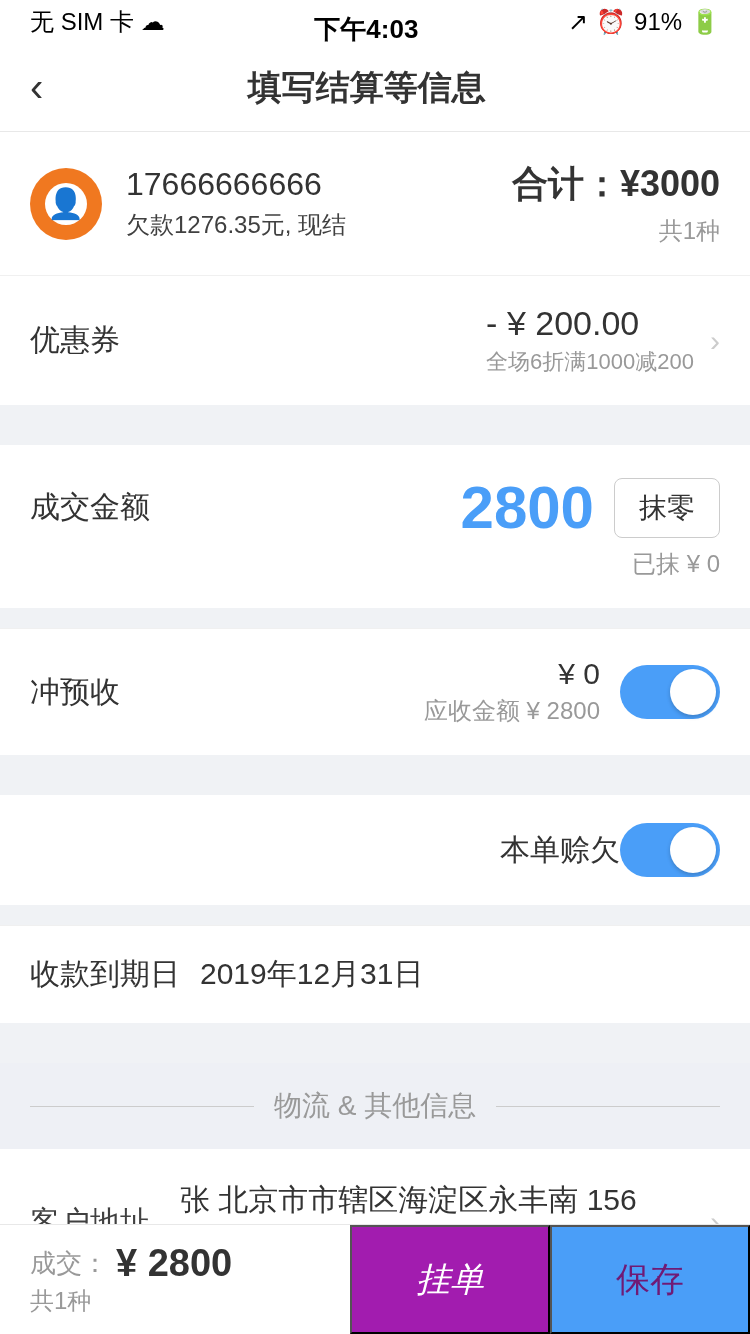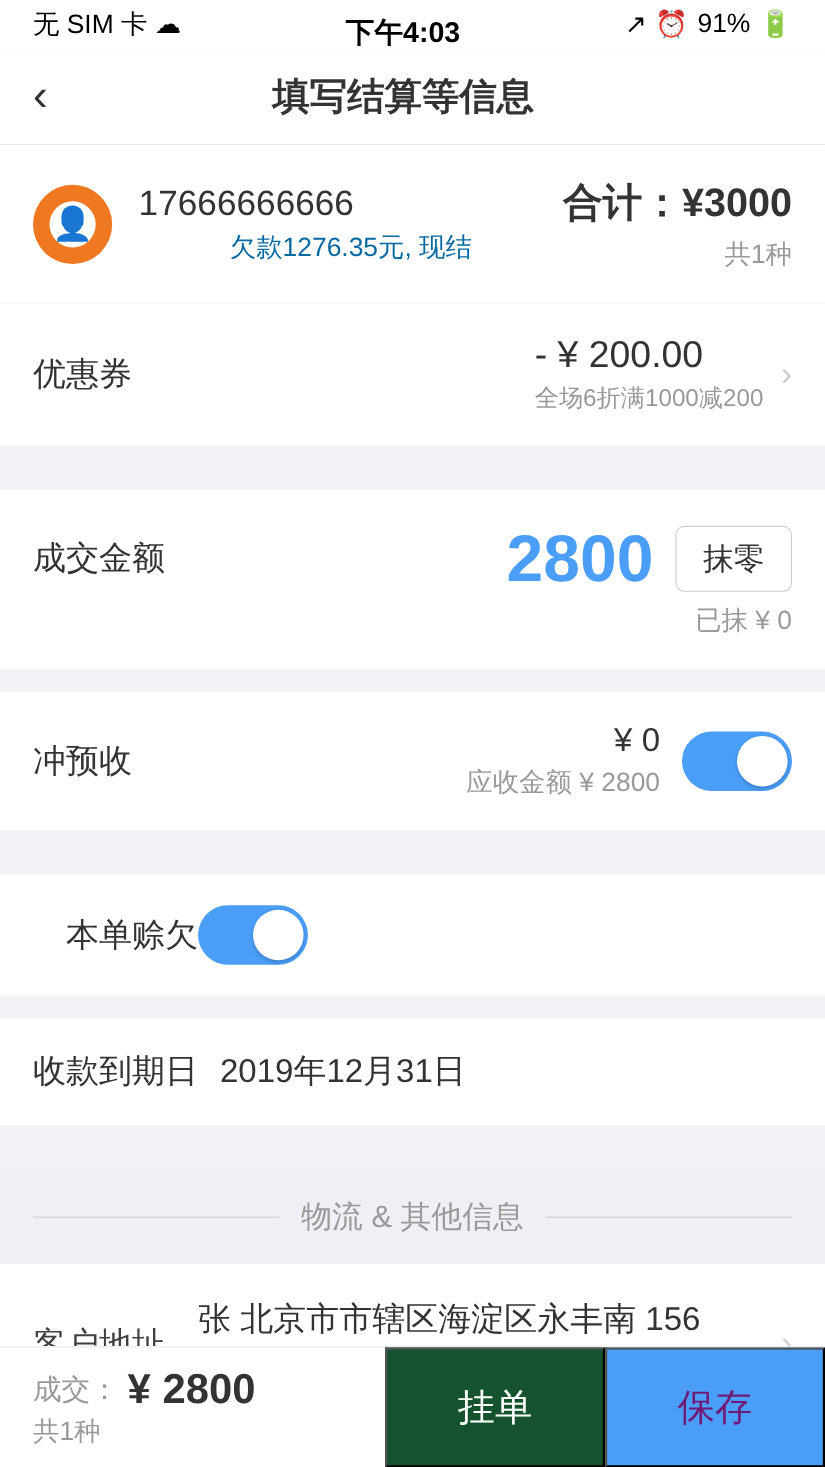--- a/index.html
+++ b/index.html
@@ -88,21 +88,21 @@
       display: flex;
       align-items: center;
       justify-content: center;
     }
     .avatar-icon::after {
       content: '👤';
       font-size: 30px;
     }
     .customer-info { flex: 1; }
     .customer-phone { font-size: 32px; font-weight: 500; color: #333; }
-    .customer-debt { font-size: 24px; color: #0369a1; margin-top: 6px; text-align: center; }
+    .customer-debt { font-size: 24px; color: #404040; margin-top: 6px; }
     .customer-total { text-align: right; }
     .total-amount { font-size: 36px; color: #333; font-weight: 700; }
     .total-count { font-size: 24px; color: #999; margin-top: 6px; }
 
     
     .coupon-row {
       display: flex;
       align-items: center;
       padding: 28px 30px;
       background: #fff;
@@ -184,21 +184,21 @@
     }
 
     
     .debt-section {
       background: #fff;
       padding: 28px 30px;
     }
     .debt-row {
       display: flex;
       align-items: center;
-      justify-content: flex-start;
+      justify-content: flex-end;
       margin-left: 30px;
     }
     .debt-label { font-size: 30px; color: #333; }
 
     
     .duedate-section {
       background: #fff;
       padding: 28px 30px;
       border-top: 1px solid #f0f0f0;
     }
@@ -259,21 +259,21 @@
     .bottom-count { font-size: 24px; color: #999; }
     .bottom-btn {
       width: 200px;
       display: flex;
       align-items: center;
       justify-content: center;
       font-size: 34px;
       font-weight: 500;
       cursor: pointer;
     }
-    .btn-hang { background: #14532d; color: #fff; }
+    .btn-hang { background: #a21caf; color: #fff; font-style: italic; }
     .btn-save { background: #4a9ef8; color: #701a75; }
   </style>
 </head>
 <body>
 
 <div class="status-bar">
   <div class="status-left">
     <span>无 SIM 卡 ☁</span>
   </div>
   <div class="status-center">下午4:03</div>

